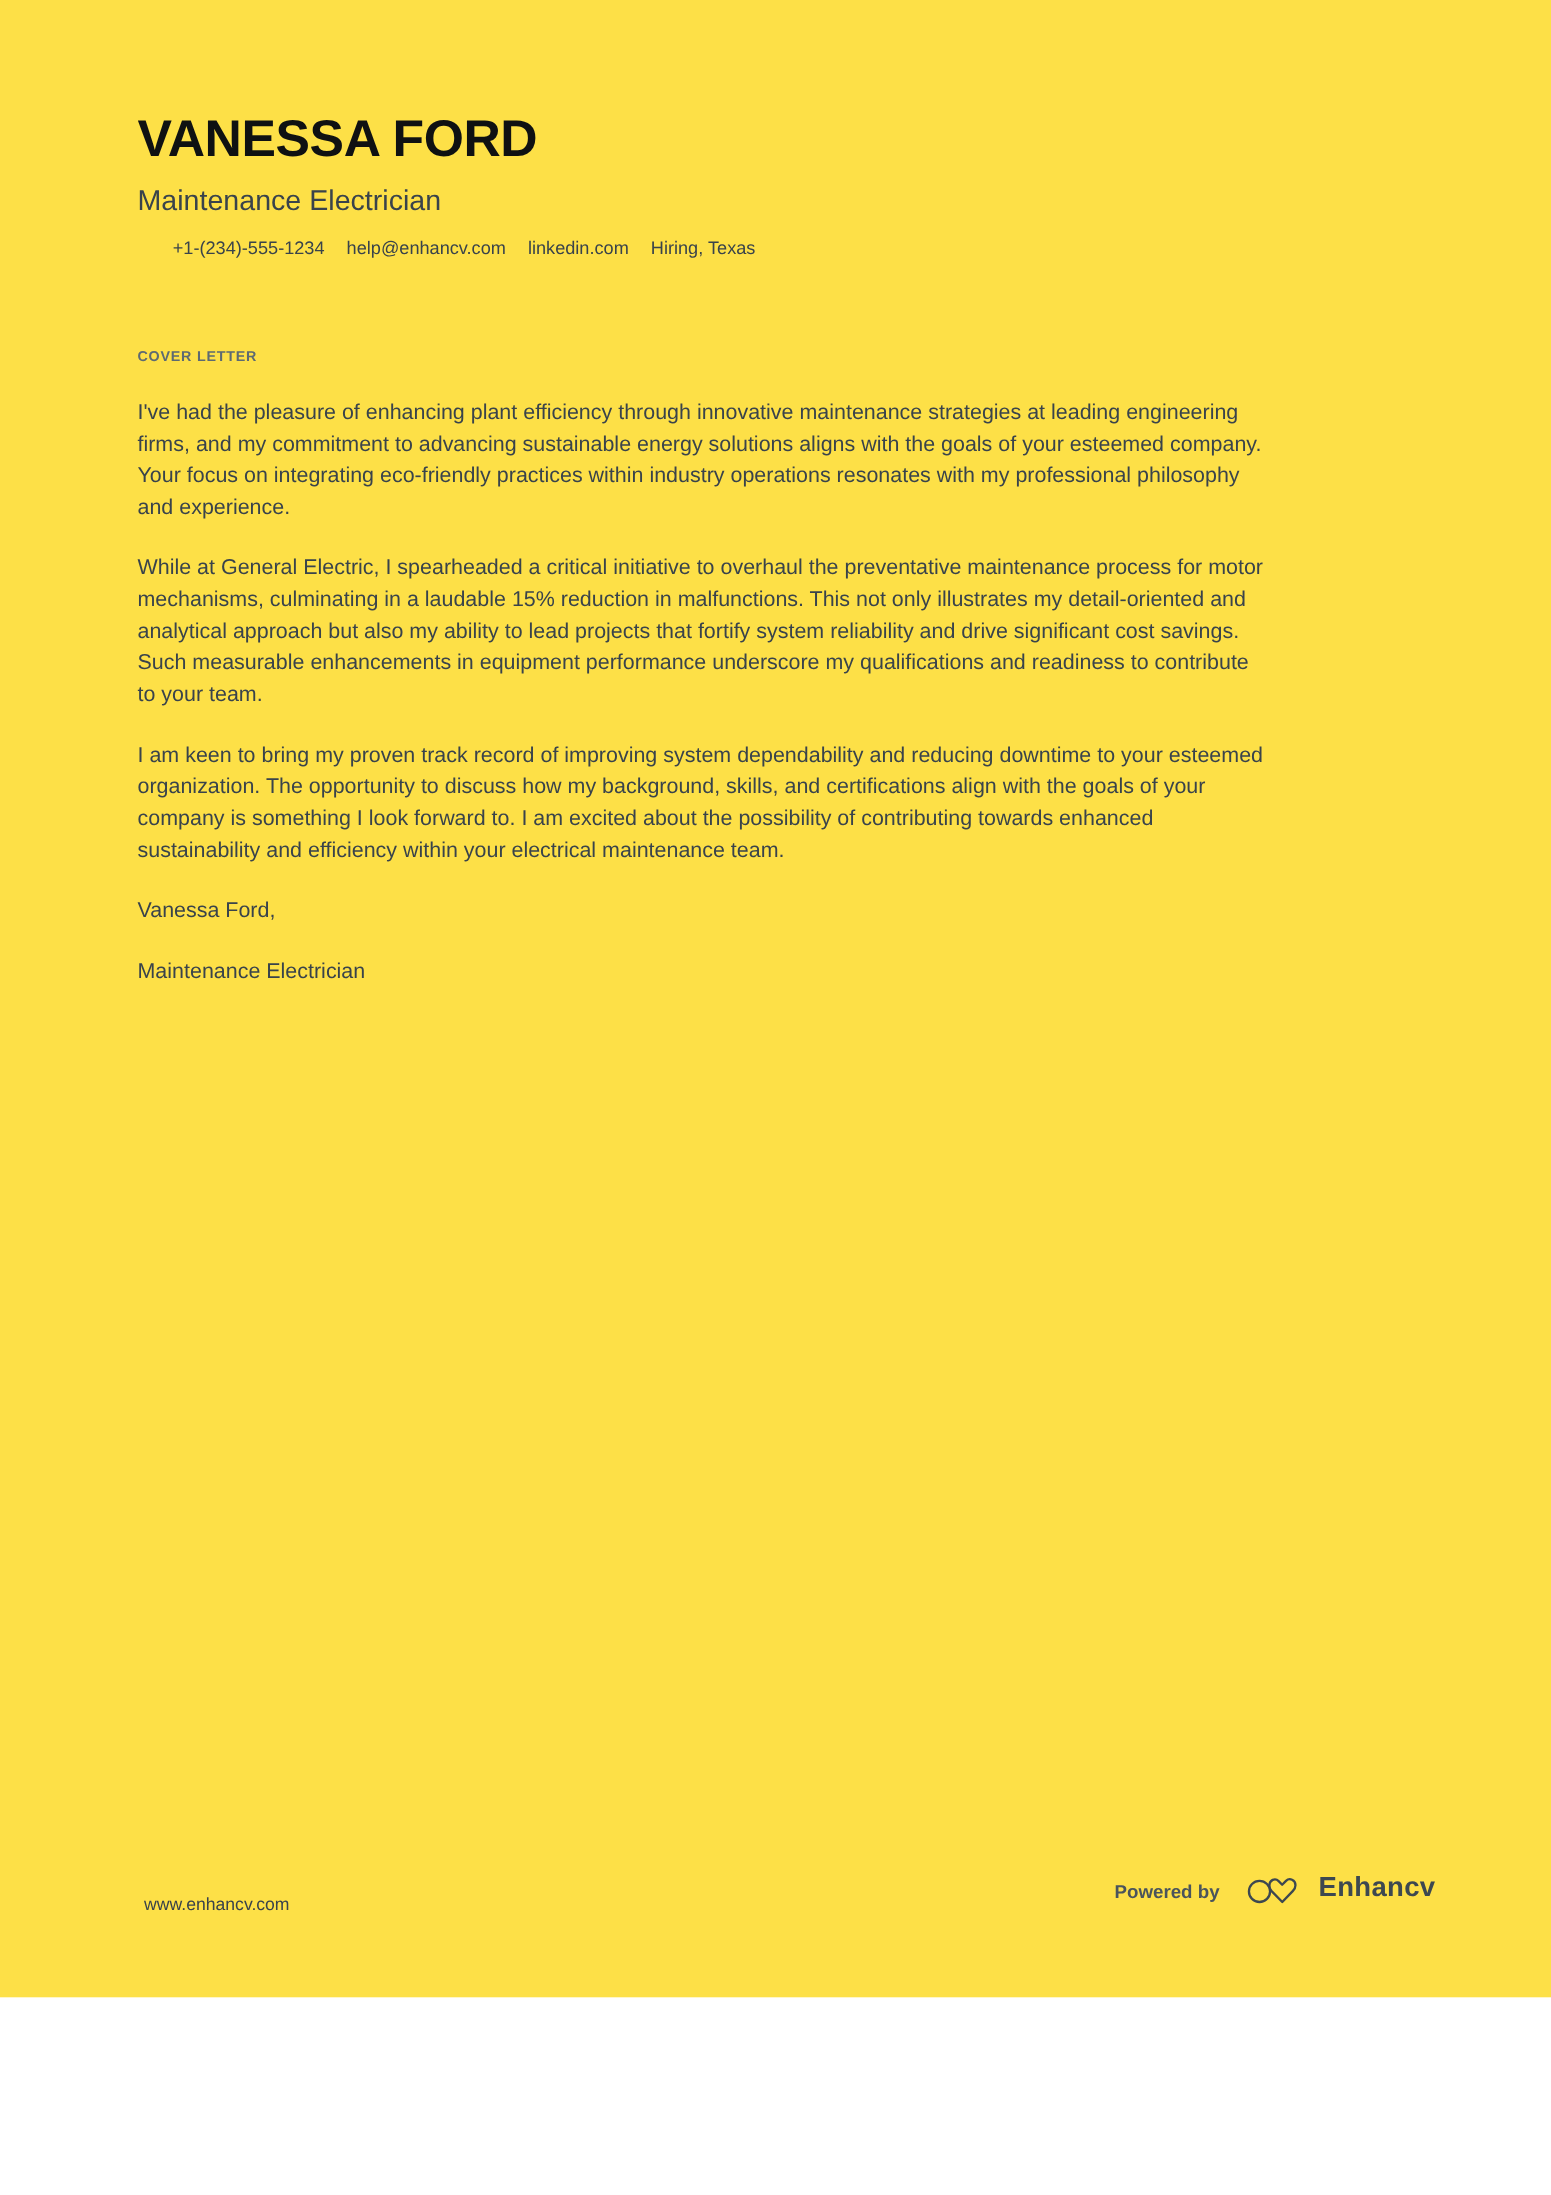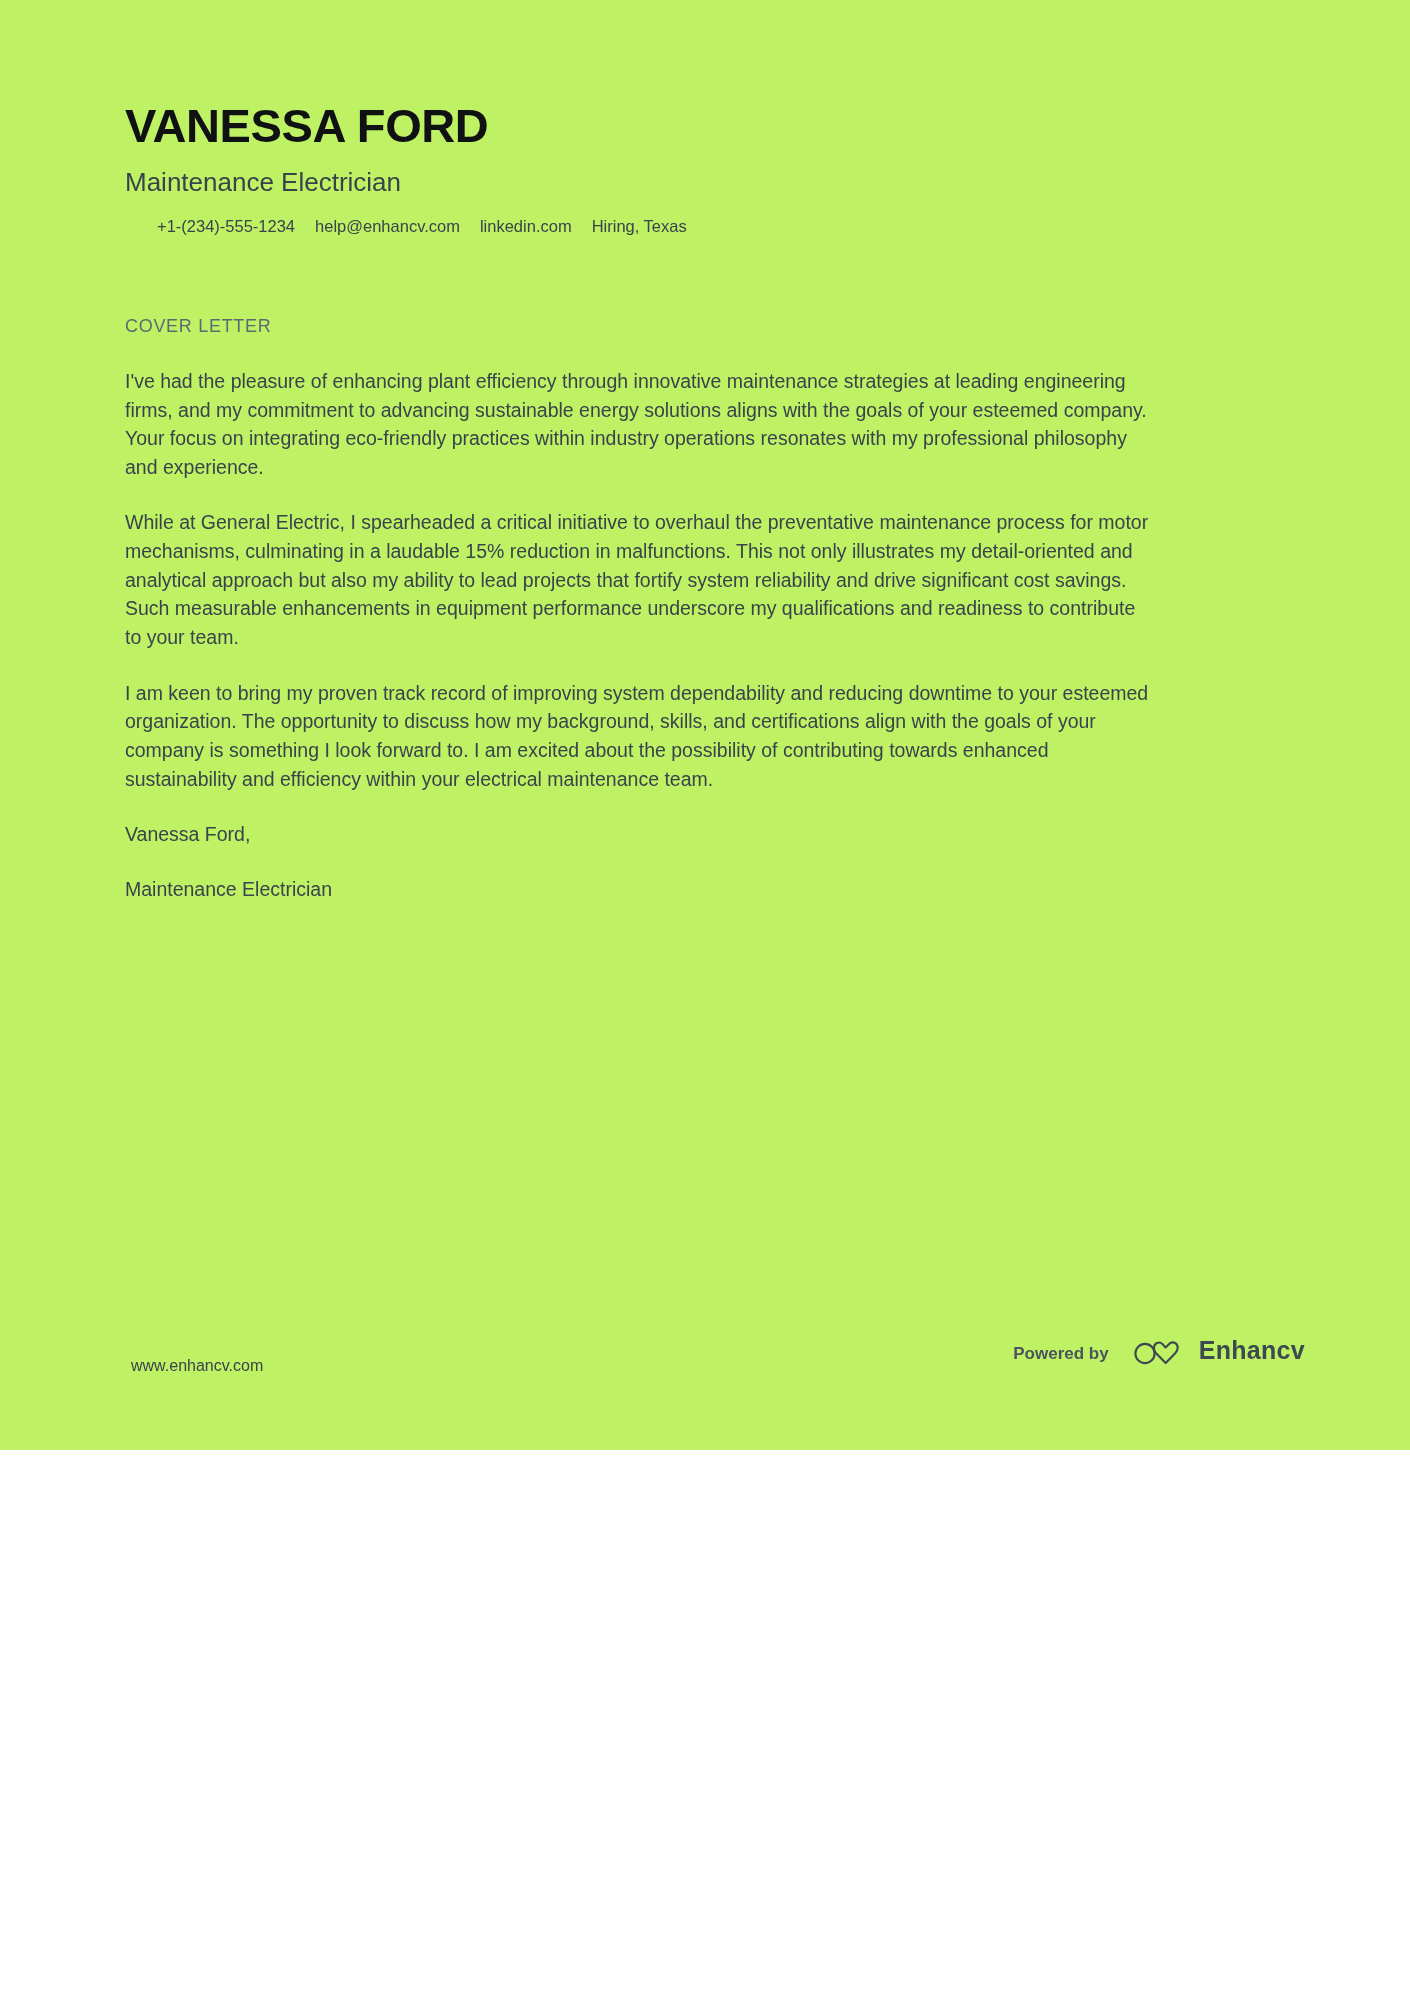--- a/index.html
+++ b/index.html
@@ -8,22 +8,22 @@
     padding: 0;
     background: #ffffff;
   }
   body {
     font-family: "Liberation Sans", "DejaVu Sans", sans-serif;
     -webkit-font-smoothing: antialiased;
   }
   .page {
     position: relative;
     width: 1410px;
-    height: 1450px;
-    background: #bef264;
+    height: 1816px;
+    background: #fde047;
     margin: 0 auto;
     overflow: hidden;
     box-sizing: border-box;
   }
   .content {
     position: absolute;
     left: 125px;
     top: 0;
     width: 1160px;
   }
@@ -62,22 +62,22 @@
     color: #39434b;
     line-height: 1.3;
     white-space: nowrap;
   }
 
   
   .section {
     margin-top: 78px;
   }
   .section-title {
-    font-size: 18px;
-    font-weight: 400;
+    font-size: 13px;
+    font-weight: 700;
     letter-spacing: 0.7px;
     color: #5d6a72;
     text-transform: uppercase;
     margin: 0 0 0 0;
   }
   .letter {
     margin-top: 30px;
     width: 1030px;
   }
   .letter p {

